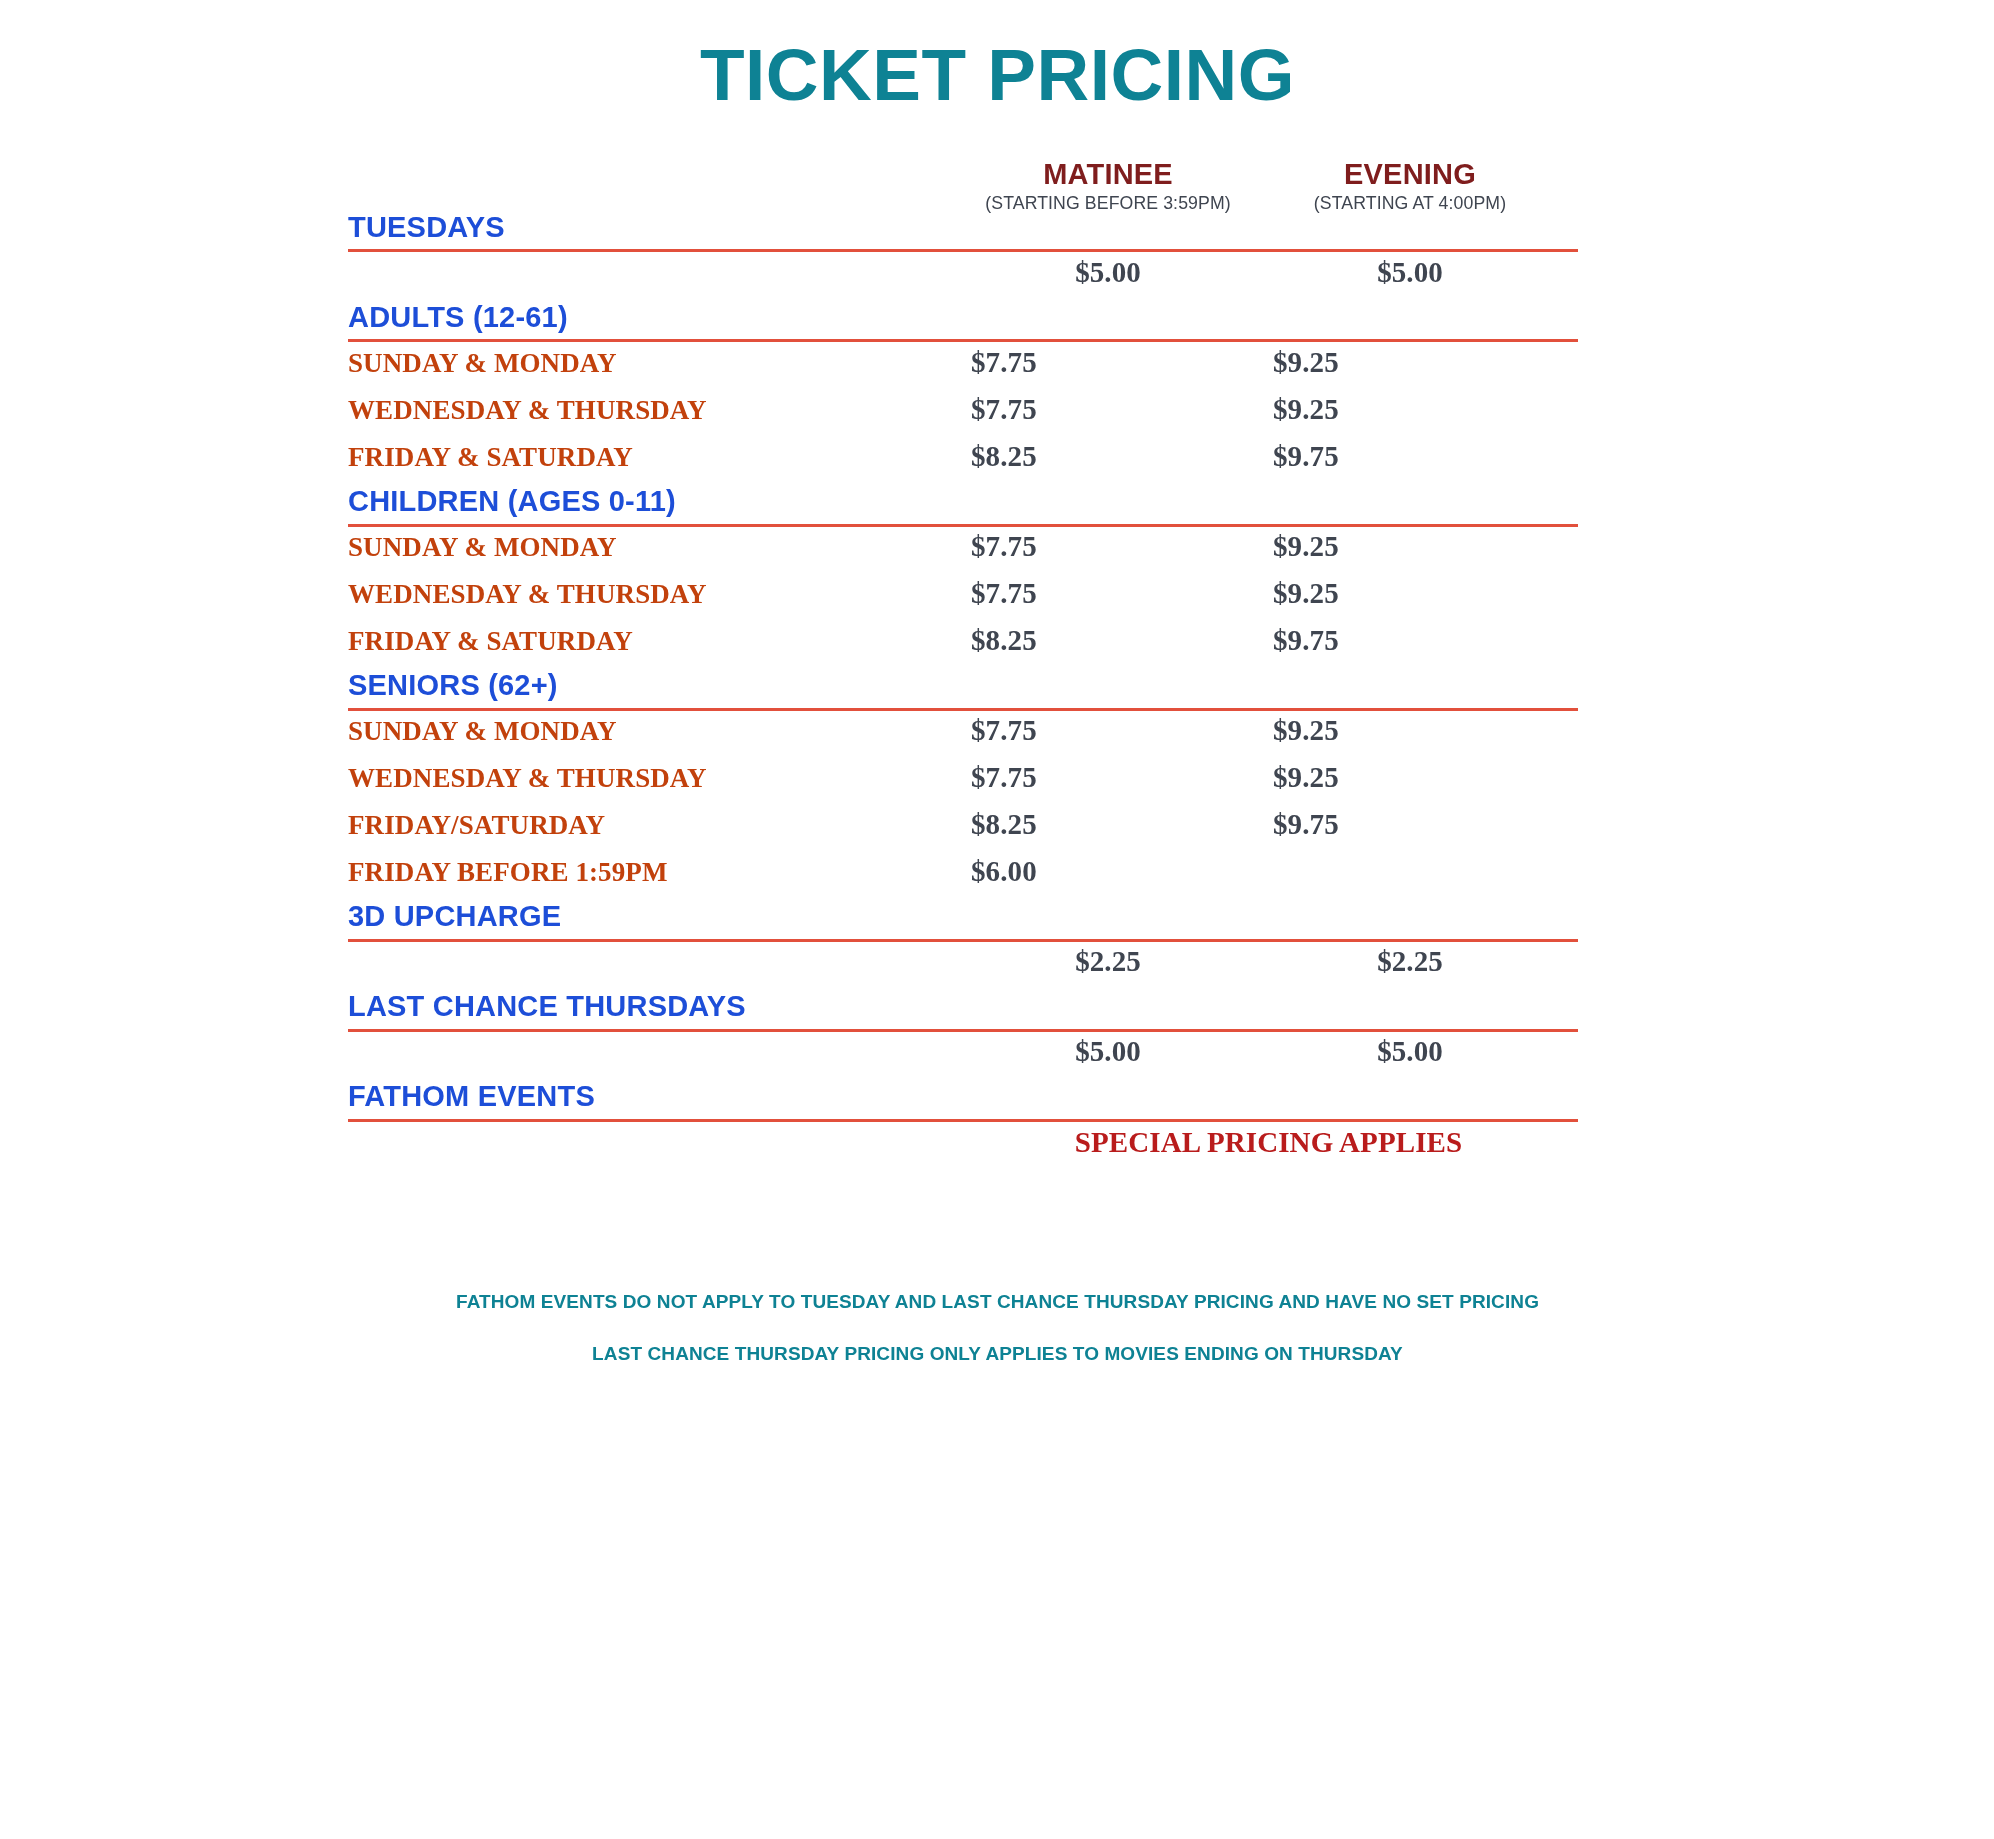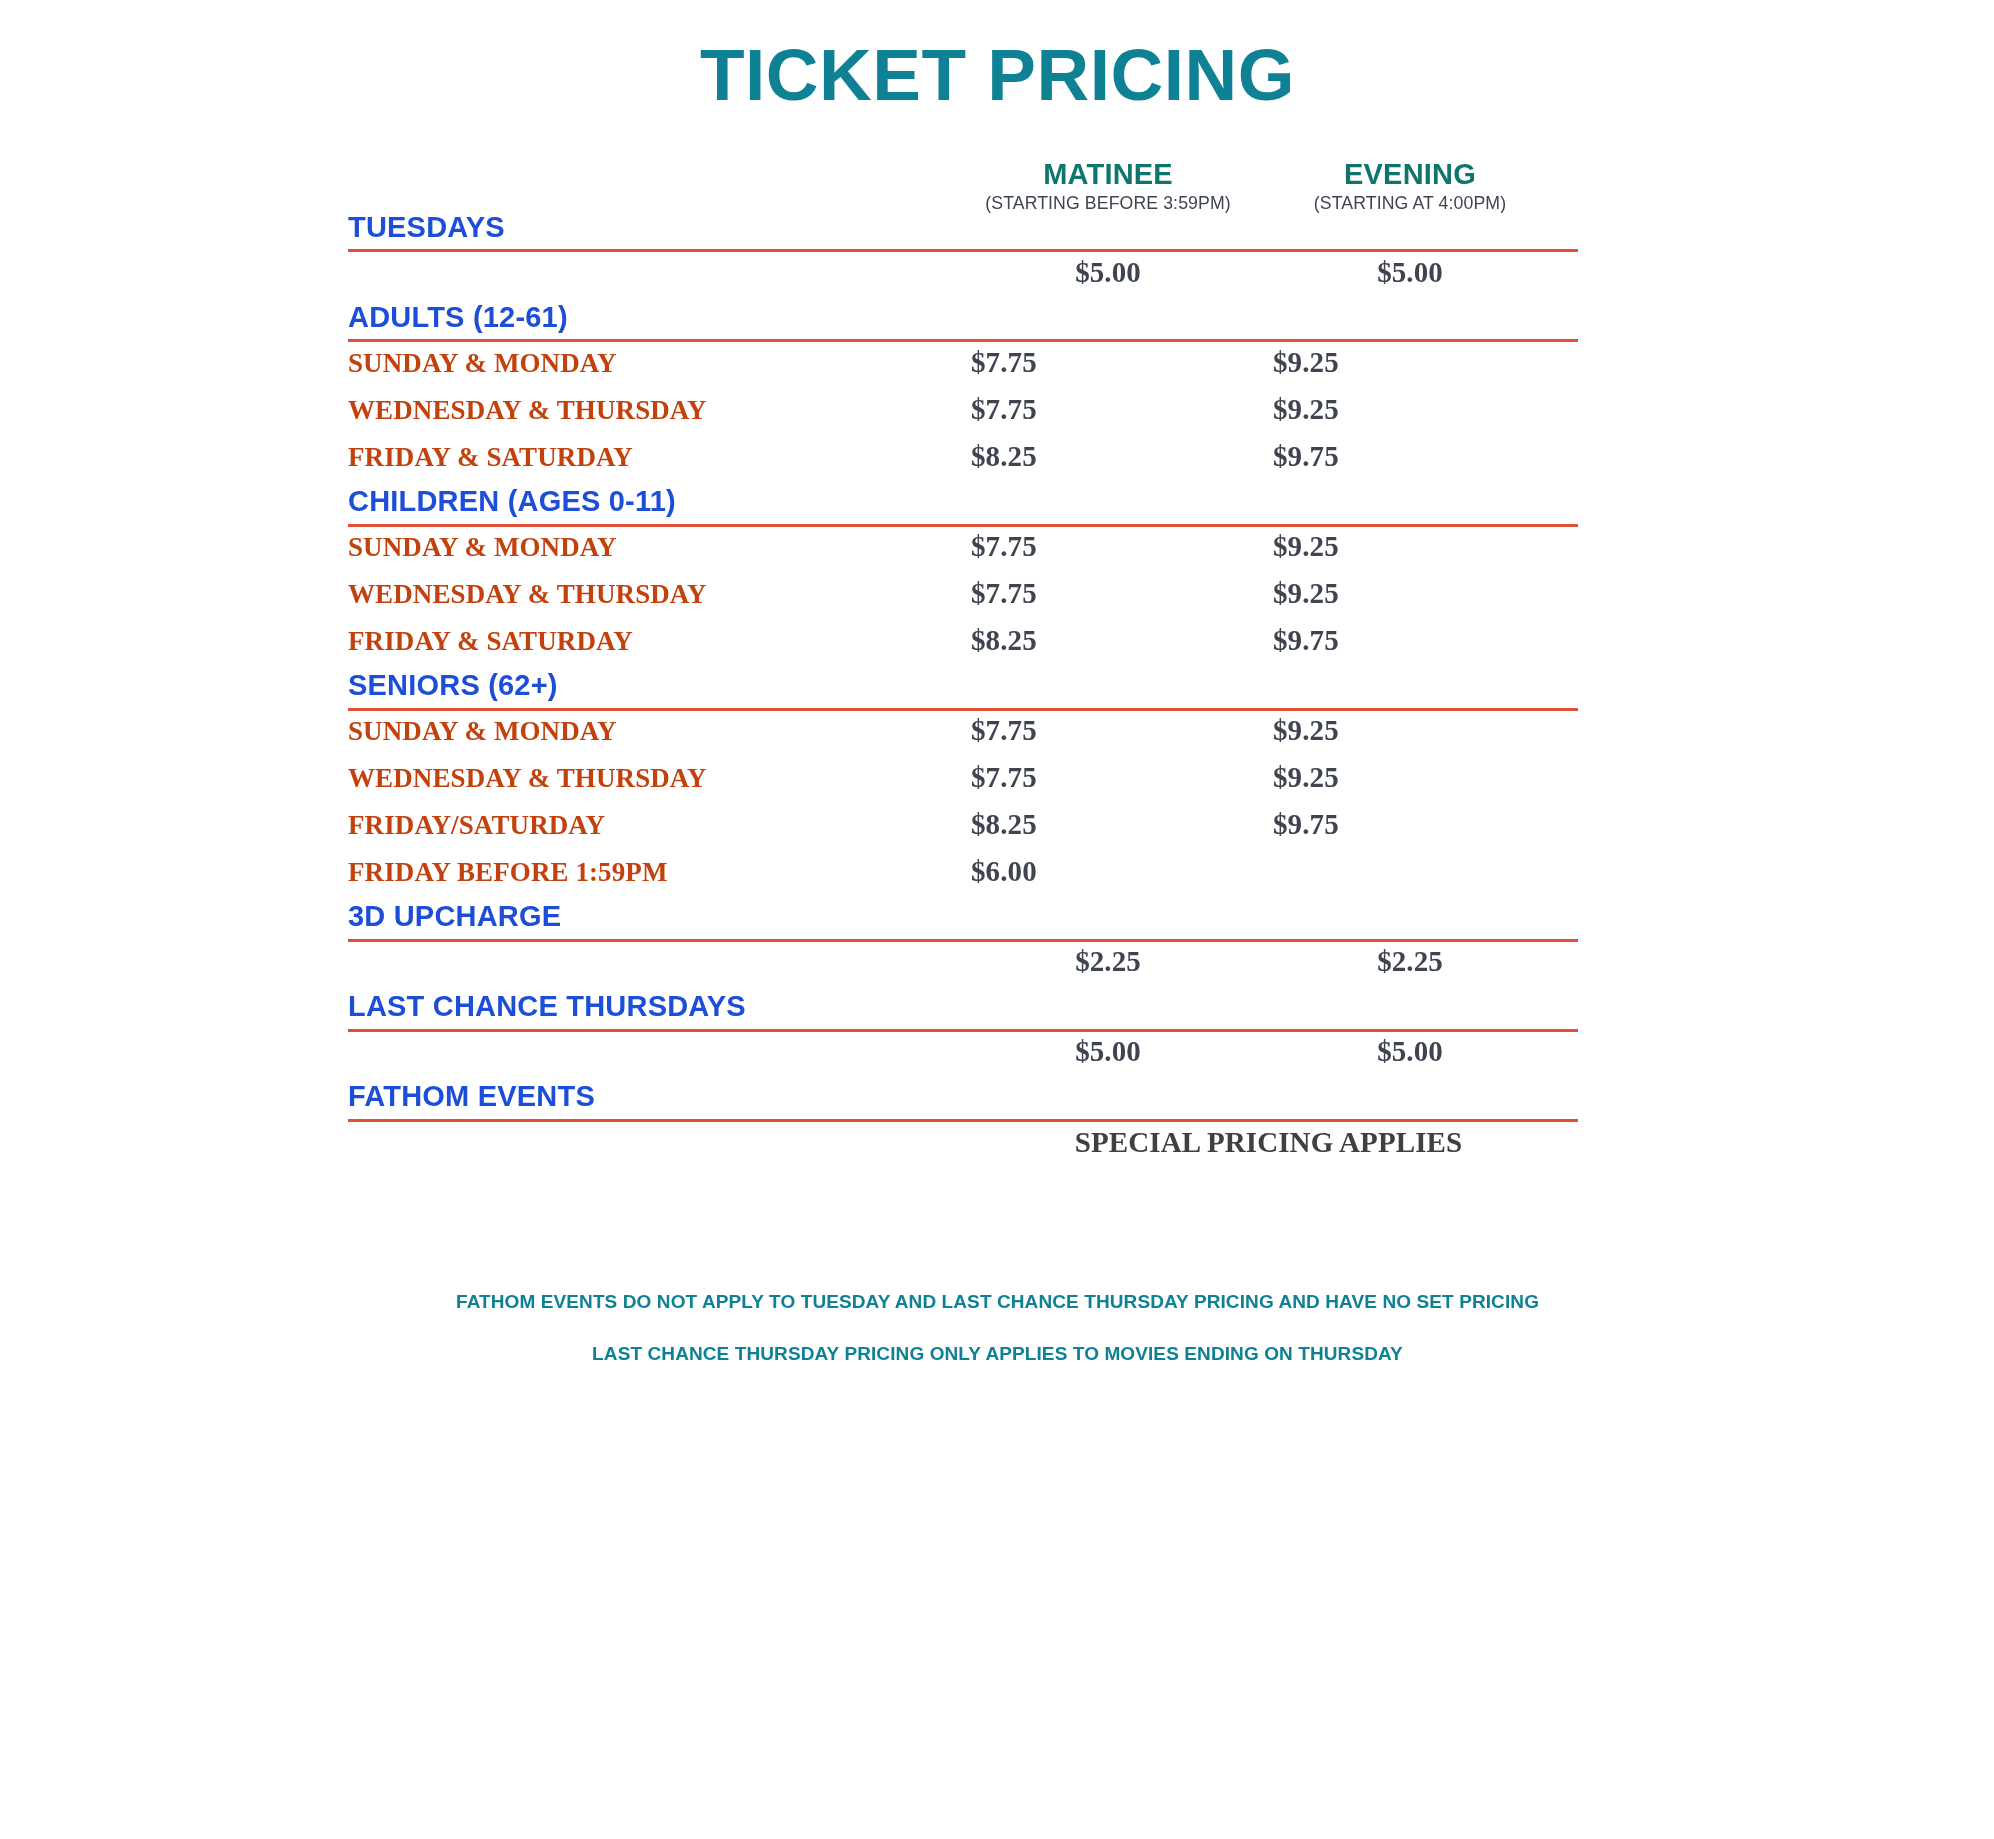--- a/index.html
+++ b/index.html
@@ -51,21 +51,21 @@
   }
   .colhead .spacer { width: 609px; flex: 0 0 609px; }
   .colhead .ch {
     flex: 0 0 302px;
     width: 302px;
     text-align: center;
     line-height: 1.05;
   }
   .ch-main {
     display: block;
-    color: #0f766e;
+    color: #7f1d1d;
     font-size: 29px;
     font-weight: 700;
     letter-spacing: 0.2px;
   }
   .ch-sub {
     display: block;
     color: #3f4550;
     font-size: 17.7px;
     font-weight: 400;
     margin-top: 4.7px;
@@ -118,21 +118,21 @@
   }
   
   .row.centered .price {
     text-align: center;
     padding-left: 0;
   }
   .row.wide .price-wide {
     flex: 1 1 auto;
     font-size: 29px;
     font-weight: 700;
-    color: #404040;
+    color: #b91c1c;
     text-align: center;
     letter-spacing: 0.1px;
   }
 
   
   .footnotes {
     margin-top: 116px;
     text-align: center;
     color: #0e8294;
     font-weight: 700;

